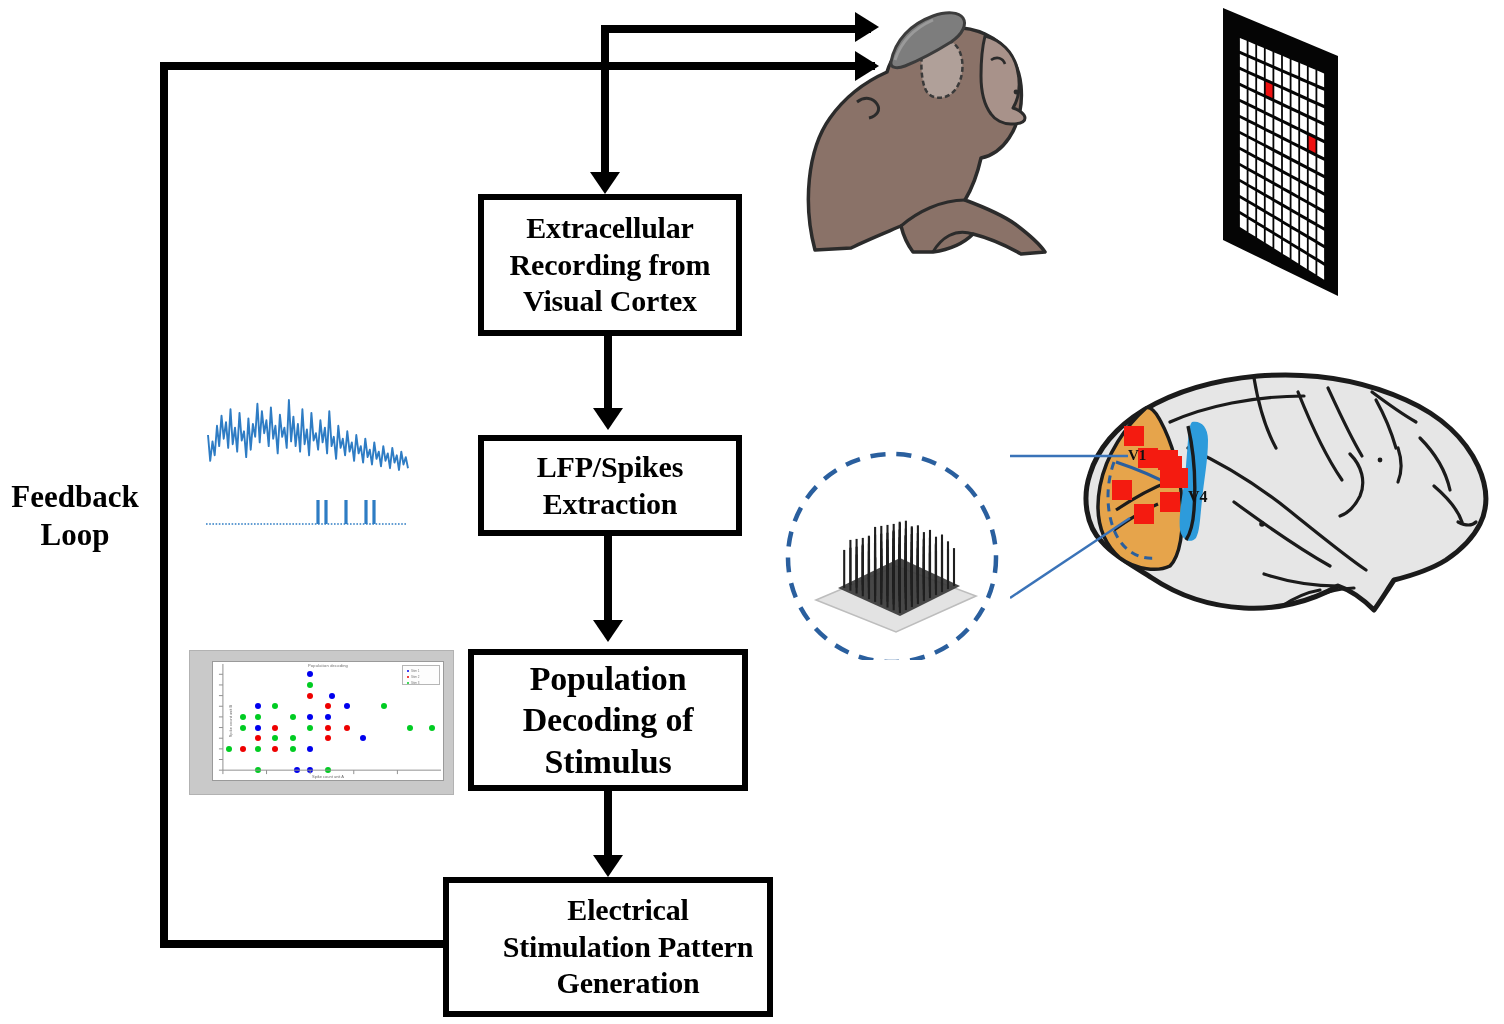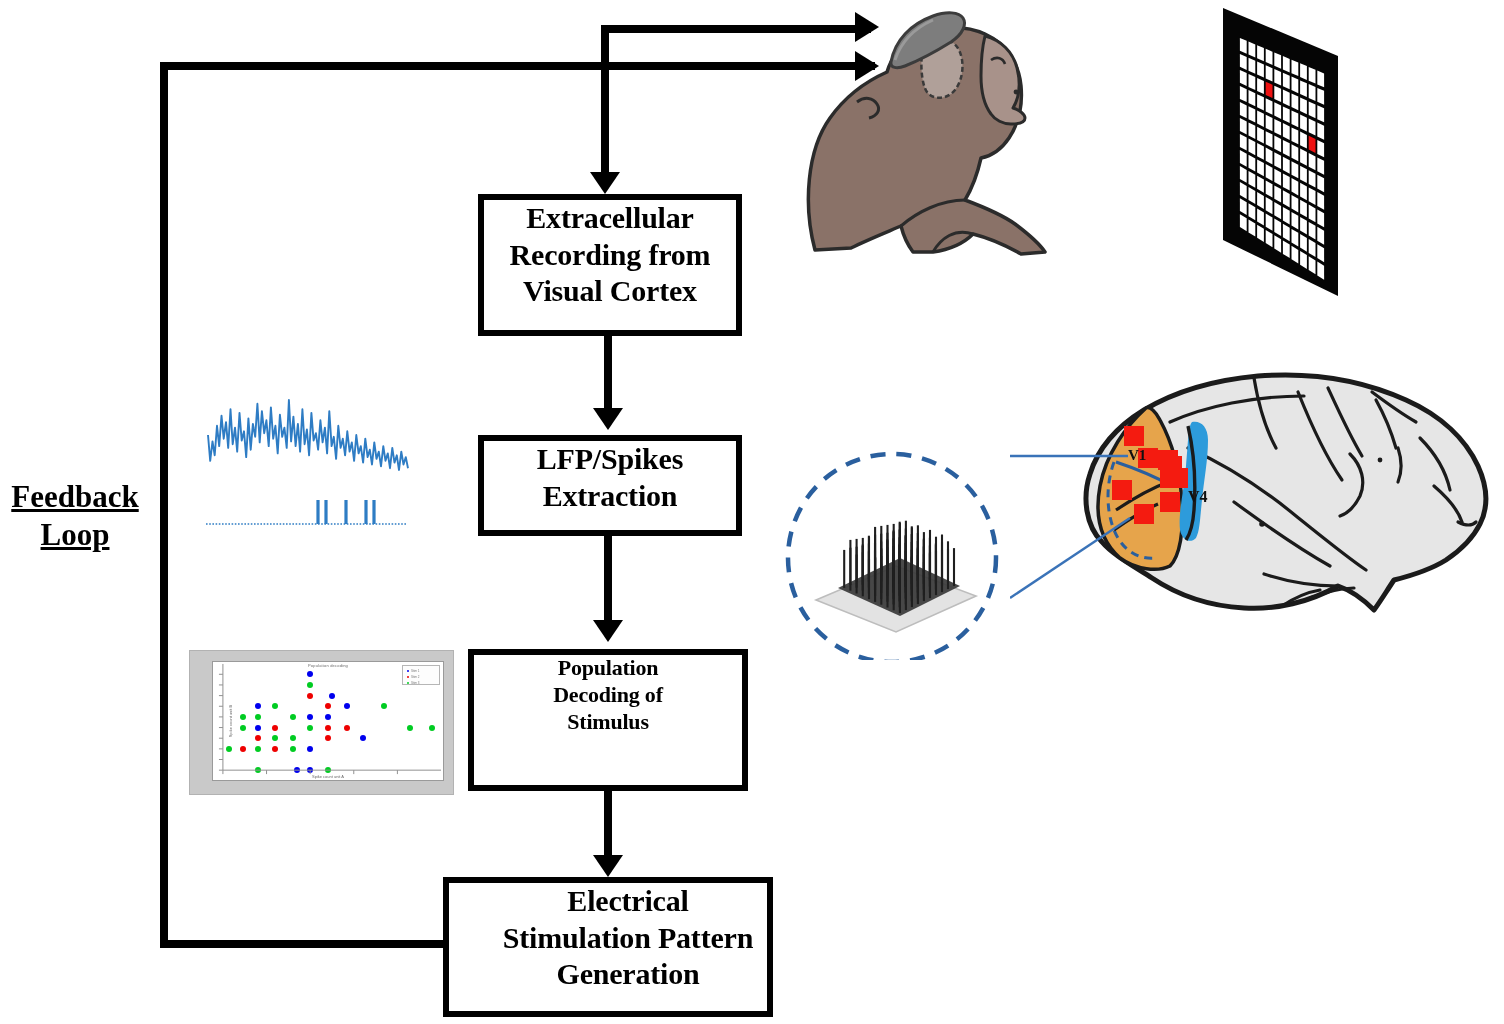--- a/index.html
+++ b/index.html
@@ -19,35 +19,36 @@
   }
   .abs { position: absolute; }
 
   
   .flow-box {
     position: absolute;
     box-sizing: border-box;
     background: #ffffff;
     border: 6px solid #000000;
     display: flex;
+    align-items: center;
     justify-content: center;
     text-align: center;
     z-index: 6;
   }
   .flow-box .label {
     font-family: "Liberation Serif", "DejaVu Serif", serif;
     font-weight: bold;
     color: #000000;
     line-height: 1.22;
     letter-spacing: -0.2px;
     white-space: pre-line;
   }
   #box-record .label   { font-size: 30px; }
   #box-extract .label  { font-size: 30px; }
-  #box-decode .label   { font-size: 22px; }
+  #box-decode .label   { font-size: 34px; }
   #box-stim .label     { font-size: 30px; margin-left: 40px; }
 
   
   .line { position: absolute; background: #000000; z-index: 4; }
   .line-v { width: 7px; }
   .line-h { height: 7px; }
   .arrowhead-down {
     position: absolute;
     width: 0; height: 0;
     border-left: 15px solid transparent;
@@ -70,21 +71,20 @@
     left: 0px; top: 478px;
     width: 150px;
     text-align: center;
     font-family: "Liberation Serif", "DejaVu Serif", serif;
     font-weight: bold;
     font-size: 31px;
     line-height: 1.22;
     color: #000000;
     white-space: pre-line;
     z-index: 7;
-    text-decoration: underline;
   }
 
   
   #signal-panel { left: 196px; top: 392px; width: 260px; height: 150px; z-index: 3; }
 
   
   #scatter-window {
     left: 189px; top: 650px;
     width: 265px; height: 145px;
     background: #c9c9c9;

